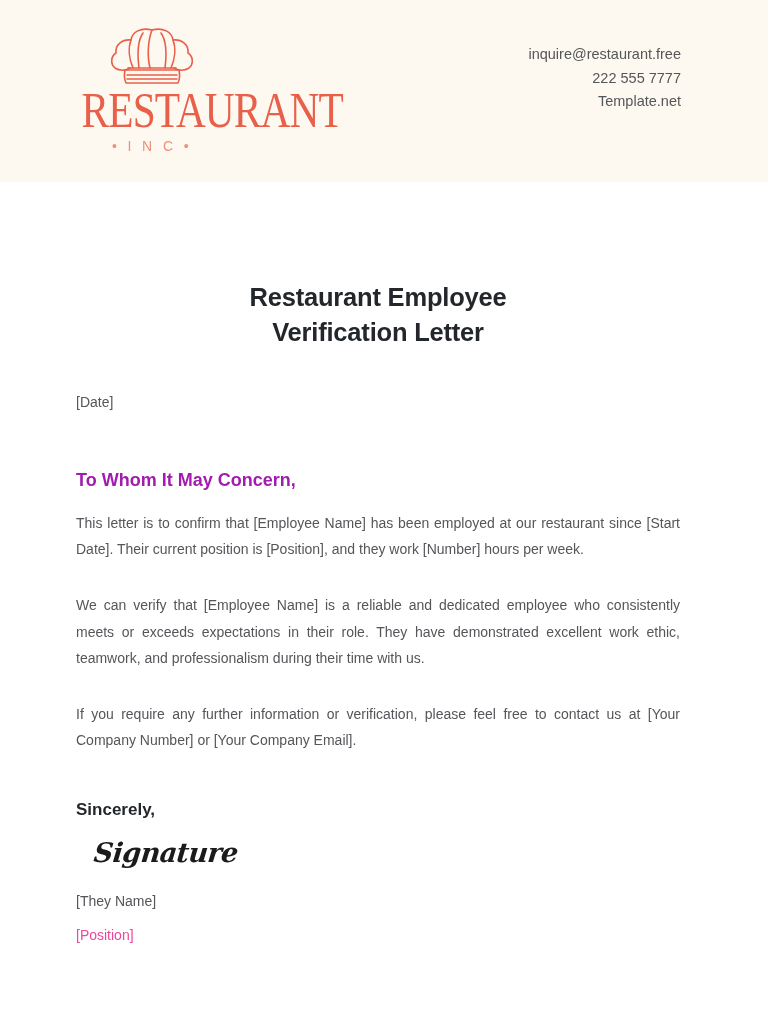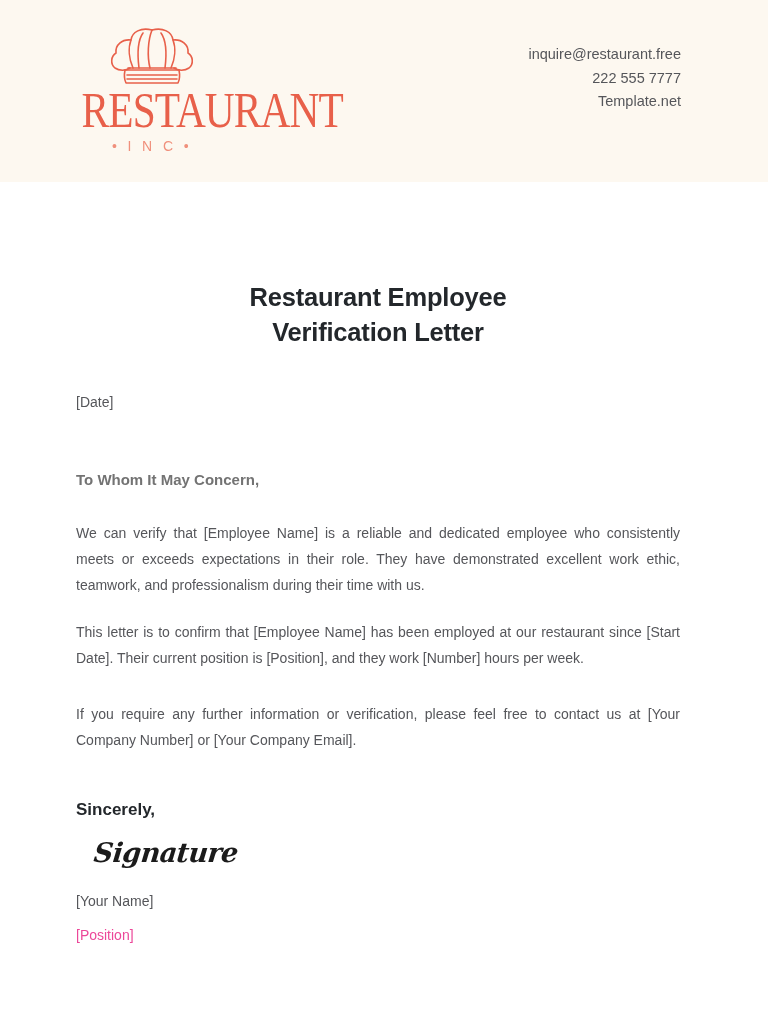--- a/index.html
+++ b/index.html
@@ -104,24 +104,24 @@
     top: 392px;
     width: 604px;
   }
   .date-line {
     font-size: 14px;
     line-height: 20px;
     color: #55565a;
   }
   .salutation {
     margin-top: 58px;
-    font-size: 15px;
-    line-height: 20px;
-    font-weight: bold;
-    color: #737373;
+    font-size: 18px;
+    line-height: 20px;
+    font-weight: bold;
+    color: #a21caf;
   }
   .para {
     margin-top: 20px;
     font-size: 14px;
     line-height: 26.2px;
     color: #55565a;
     text-align: justify;
   }
   .para.p2 { margin-top: 30px; }
   .para.p3 { margin-top: 30px; }
@@ -201,26 +201,26 @@
     <span class="t-line">Restaurant Employee</span>
     <span class="t-line">Verification Letter</span>
   </div>
 
   <div class="content">
 
     <div class="date-line">[Date]</div>
 
     <div class="salutation">To Whom It May Concern,</div>
 
+    <p class="para p1">This letter is to confirm that [Employee Name] has been employed at our restaurant since [Start Date]. Their current position is [Position], and they work [Number] hours per week.</p>
     <p class="para p2">We can verify that [Employee Name] is a reliable and dedicated employee who consistently meets or exceeds expectations in their role. They have demonstrated excellent work ethic, teamwork, and professionalism during their time with us.</p>
-    <p class="para p1">This letter is to confirm that [Employee Name] has been employed at our restaurant since [Start Date]. Their current position is [Position], and they work [Number] hours per week.</p>
     <p class="para p3">If you require any further information or verification, please feel free to contact us at [Your Company Number] or [Your Company Email].</p>
 
     <div class="closing">Sincerely,</div>
 
     <div><span class="signature">Signature</span></div>
 
-    <div class="sign-name">[Your Name]</div>
+    <div class="sign-name">[They Name]</div>
     <div class="sign-position">[Position]</div>
 
   </div>
 
 </div>
 
 </body></html>

